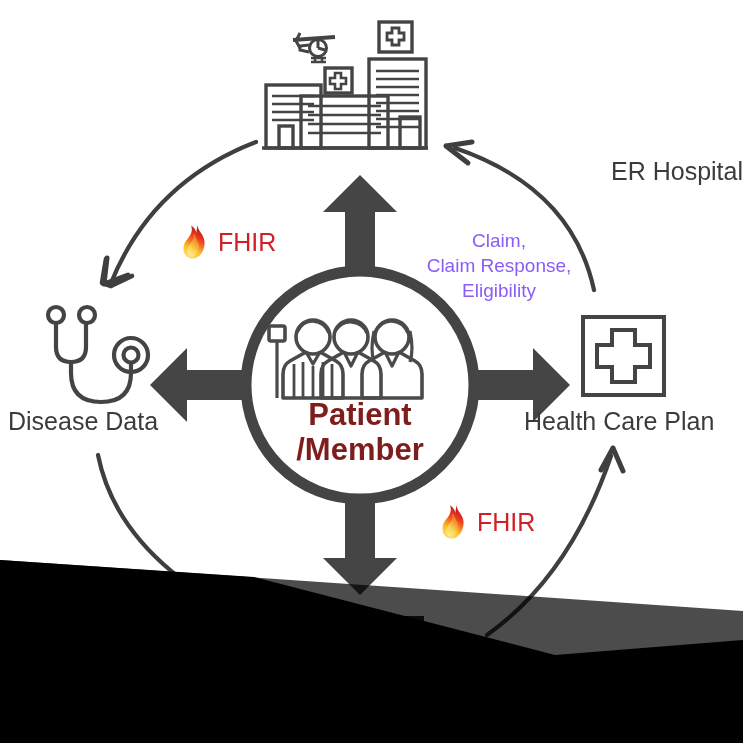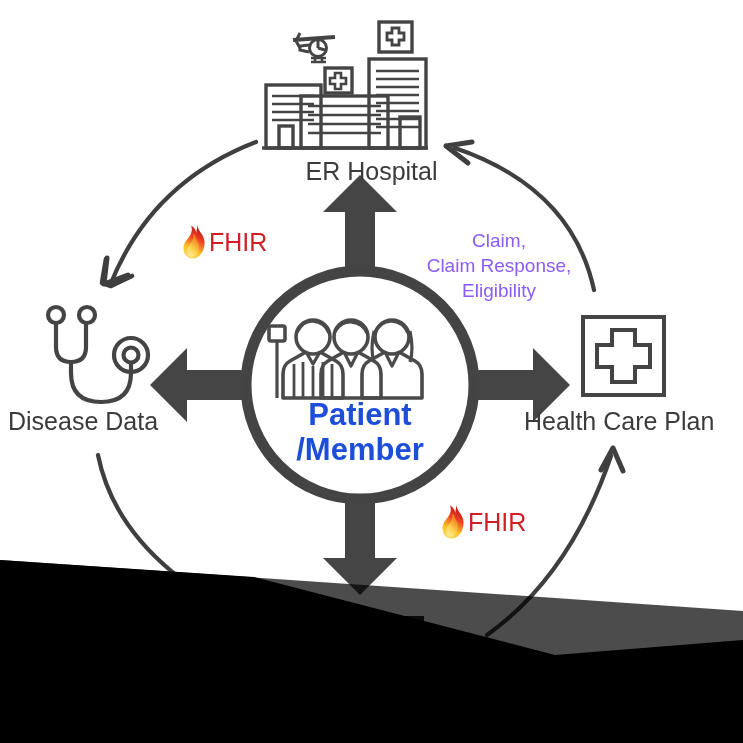--- a/index.html
+++ b/index.html
@@ -19,57 +19,57 @@
     position:absolute; left:0; top:0;
     width:743px; height:743px;
   }
   .node-label {
     position:absolute;
     color:#3b3b3b;
     font-size:25px;
     white-space:nowrap;
     line-height:1.05;
   }
-  #label-er-hospital { left:0; top:158px; width:743px; text-align:center; }
+  #label-er-hospital { left:0; top:158px; width:743px; text-align:right; }
   #label-disease-data { left:8px; top:408px; }
   #label-health-care-plan { left:524px; top:408px; }
 
   .flow-text {
     position:absolute;
     color:#8b5cf6;
     font-size:19px;
     line-height:1.32;
     text-align:center;
     white-space:pre-line;
   }
   #text-claim-group { left:404px; top:228px; width:190px; }
   #text-patient-visit { left:150px; top:487px; width:160px; }
 
   .fhir-badge {
     position:absolute;
     display:flex;
     align-items:center;
-    gap:1px;
+    gap:10px;
   }
   #fhir-badge-left { left:182px; top:224px; }
   #fhir-badge-right { left:441px; top:504px; }
   .fhir-flame { width:26px; height:36px; display:block; }
   .fhir-word {
     font-size:25px;
     color:#d02026;
     font-family:"Liberation Sans", sans-serif;
     letter-spacing:0px;
   }
 
   #center-wordmark {
     position:absolute;
     left:241px; top:398px;
     width:238px;
     text-align:center;
-    color:#1d4ed8;
+    color:#7f1d1d;
     font-size:31px;
     font-weight:bold;
     line-height:1.12;
     white-space:pre-line;
   }
 
   #overlay-svg {
     position:absolute; left:0; top:0;
     width:743px; height:743px;
     pointer-events:none;

